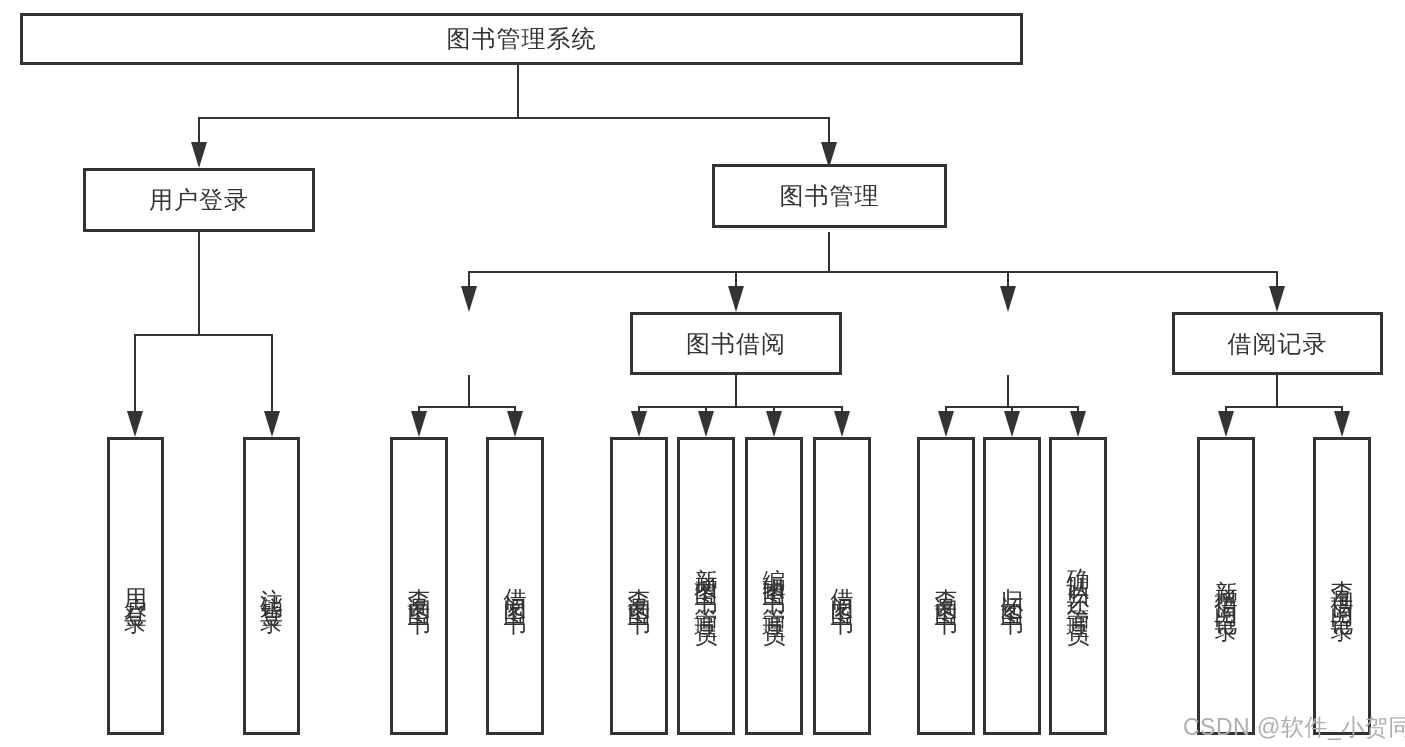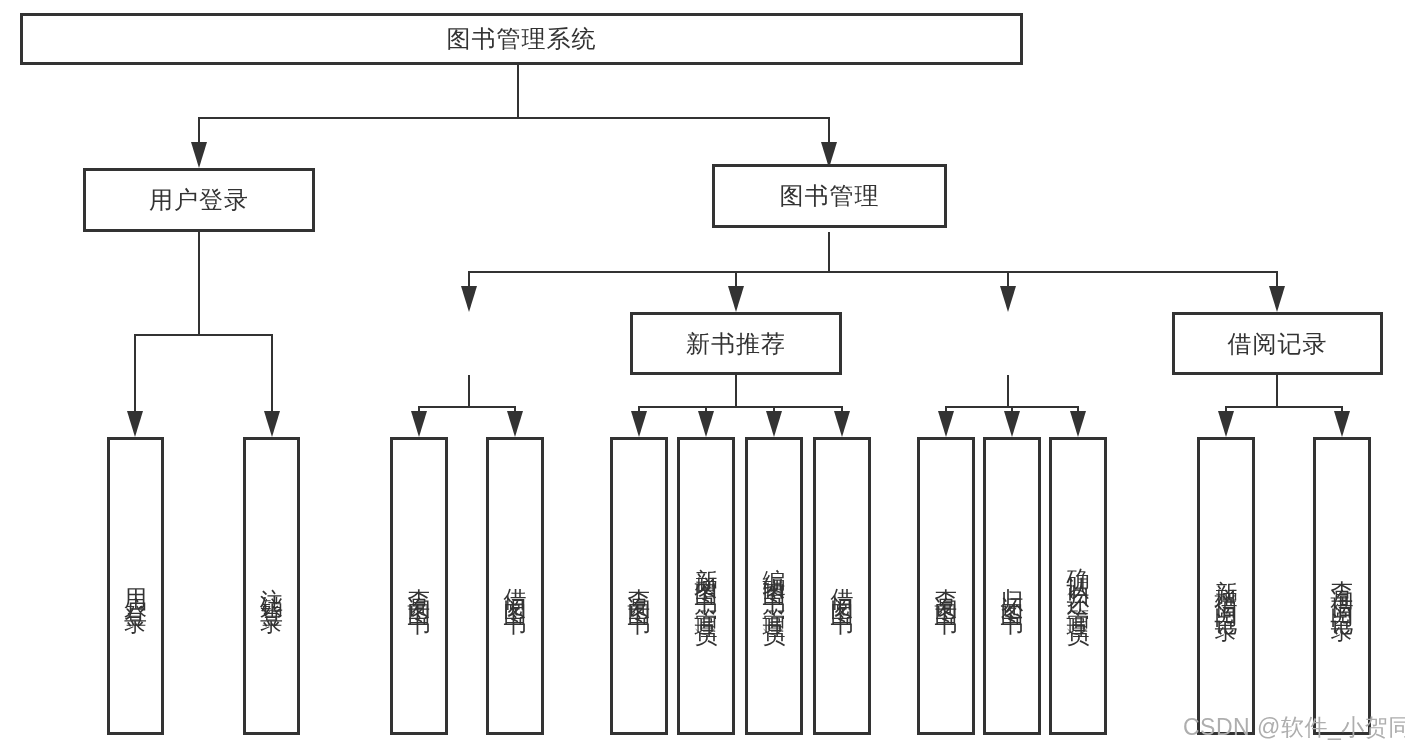--- a/index.html
+++ b/index.html
@@ -108,21 +108,21 @@
   <div class="lv" style="left:468px;top:272px;height:16px"></div>
   <div class="arr" style="left:461px;top:286px"></div>
   <div class="lv" style="left:735px;top:272px;height:16px"></div>
   <div class="arr" style="left:728px;top:286px"></div>
   <div class="lv" style="left:1007px;top:272px;height:16px"></div>
   <div class="arr" style="left:1000px;top:286px"></div>
   <div class="lv" style="left:1276px;top:272px;height:16px"></div>
   <div class="arr" style="left:1269px;top:286px"></div>
 
   <div class="box" style="left:630px;top:312px;width:212px;height:63px">
-    <span>新书推荐</span>
+    <span>图书借阅</span>
   </div>
   <div class="box" style="left:1172px;top:312px;width:211px;height:63px">
     <span>借阅记录</span>
   </div>
 
   <div class="lv" style="left:468px;top:375px;height:32px"></div>
   <div class="lh" style="left:418px;top:406px;width:98px"></div>
   <div class="lv" style="left:418px;top:407px;height:6px"></div>
   <div class="arr" style="left:411px;top:411px"></div>
   <div class="lv" style="left:514px;top:407px;height:6px"></div>

